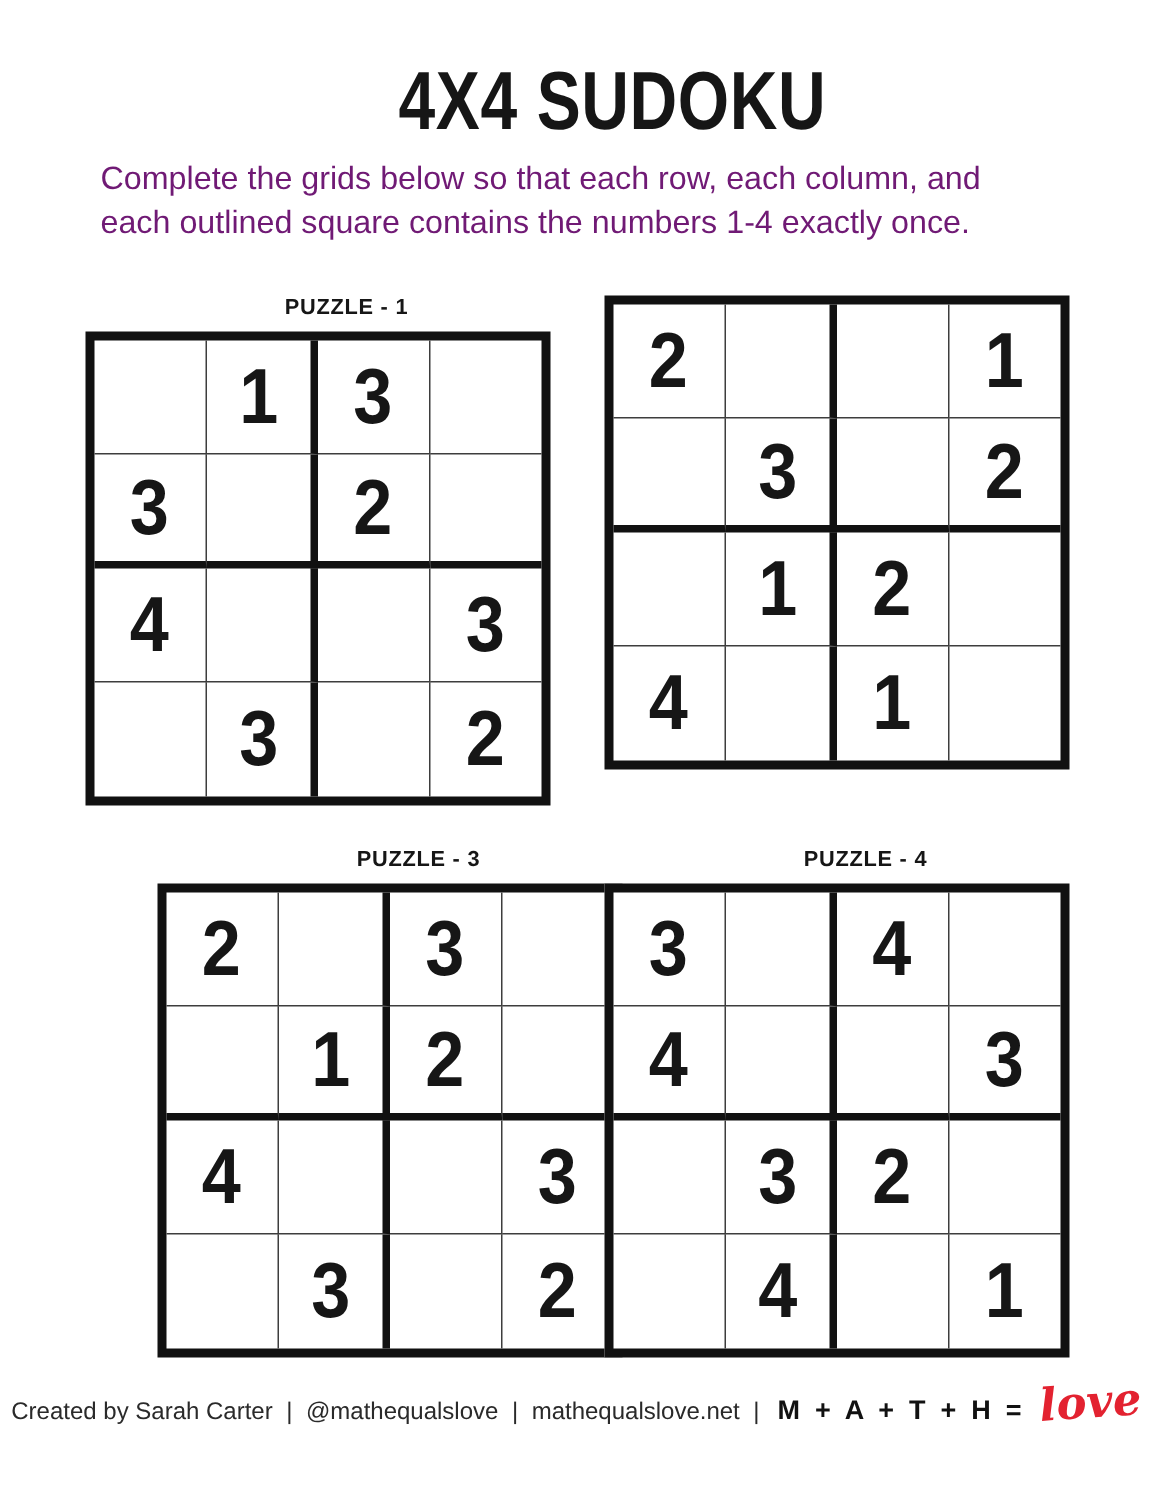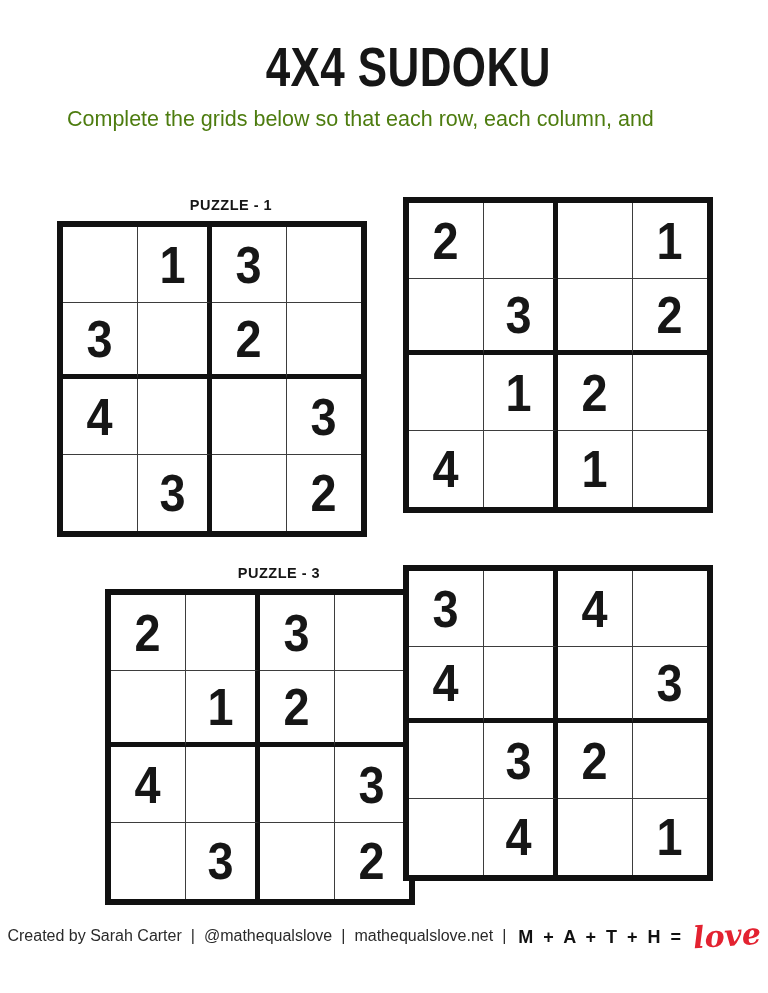--- a/index.html
+++ b/index.html
@@ -22,21 +22,21 @@
   }
   .page-title-inner {
     display:inline-block;
     transform:scaleX(0.80);
     transform-origin:center;
     letter-spacing:0.5px;
   }
   .instructions {
     position:absolute; top:105px; left:67px; width:650px;
     font-size:21.5px; line-height:29px;
-    color:#4d7c0f;
+    color:#701a75;
   }
 
   
   .puzzle { position:absolute; width:348px; }
   .puzzle-0 { left:57px;  top:197px; }
   .puzzle-1 { left:403px; top:197px; }
   .puzzle-2 { left:57px;  top:565px;padding-left:48px; }
   .puzzle-3 { left:403px; top:565px; }
 
   .puzzle-label {
@@ -69,21 +69,21 @@
   
   .cell:nth-child(n+5):nth-child(-n+8) { border-bottom:5px solid #111111; }
   
   .cell:nth-child(n+13) { border-bottom:none; }
 
   .digit { display:inline-block; transform:scaleX(0.90); }
 
   
   .footer {
     position:absolute; top:927px; left:0; width:768px;
-    display:flex; justify-content:center; align-items:flex-start;
+    display:flex; justify-content:center; align-items:flex-end;
     gap:9px;
     font-size:16px; color:#2a2a2a;
     white-space:nowrap;
   }
   .footer .sep { color:#2a2a2a; }
   .logo-math {
     font-weight:bold; color:#111111;
     font-size:18px; letter-spacing:2.5px;
     margin-left:3px;
   }
@@ -99,20 +99,21 @@
 </style>
 </head>
 <body>
 
 <div class="page-title">
   <span class="page-title-inner">4X4 SUDOKU</span>
 </div>
 
 <div class="instructions">
   <div>Complete the grids below so that each row, each column, and</div>
+  <div>each outlined square contains the numbers 1-4 exactly once.</div>
 </div>
 
 <div class="puzzle puzzle-0">
   <div class="puzzle-label">PUZZLE - 1</div>
   <div class="grid">
       <div class="cell"></div>
       <div class="cell">
         <span class="digit">1</span>
       </div>
       <div class="cell">
@@ -215,20 +216,21 @@
         <span class="digit">3</span>
       </div>
       <div class="cell"></div>
       <div class="cell">
         <span class="digit">2</span>
       </div>
     </div>
 </div>
 
 <div class="puzzle puzzle-3">
+  <div class="puzzle-label">PUZZLE - 4</div>
   <div class="grid">
       <div class="cell">
         <span class="digit">3</span>
       </div>
       <div class="cell"></div>
       <div class="cell">
         <span class="digit">4</span>
       </div>
       <div class="cell"></div>
       <div class="cell">

